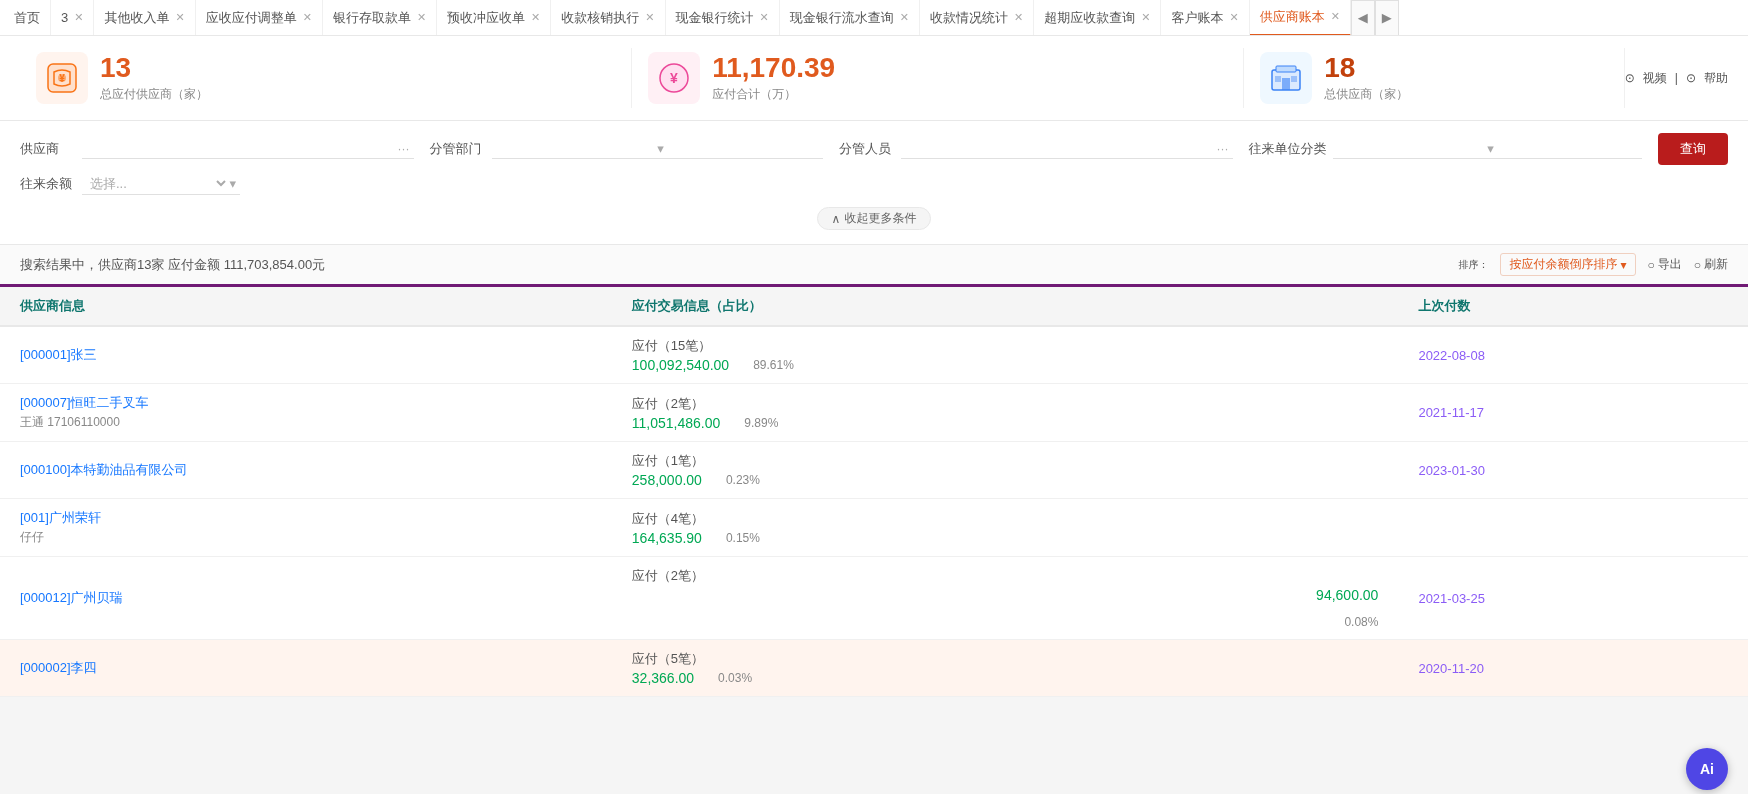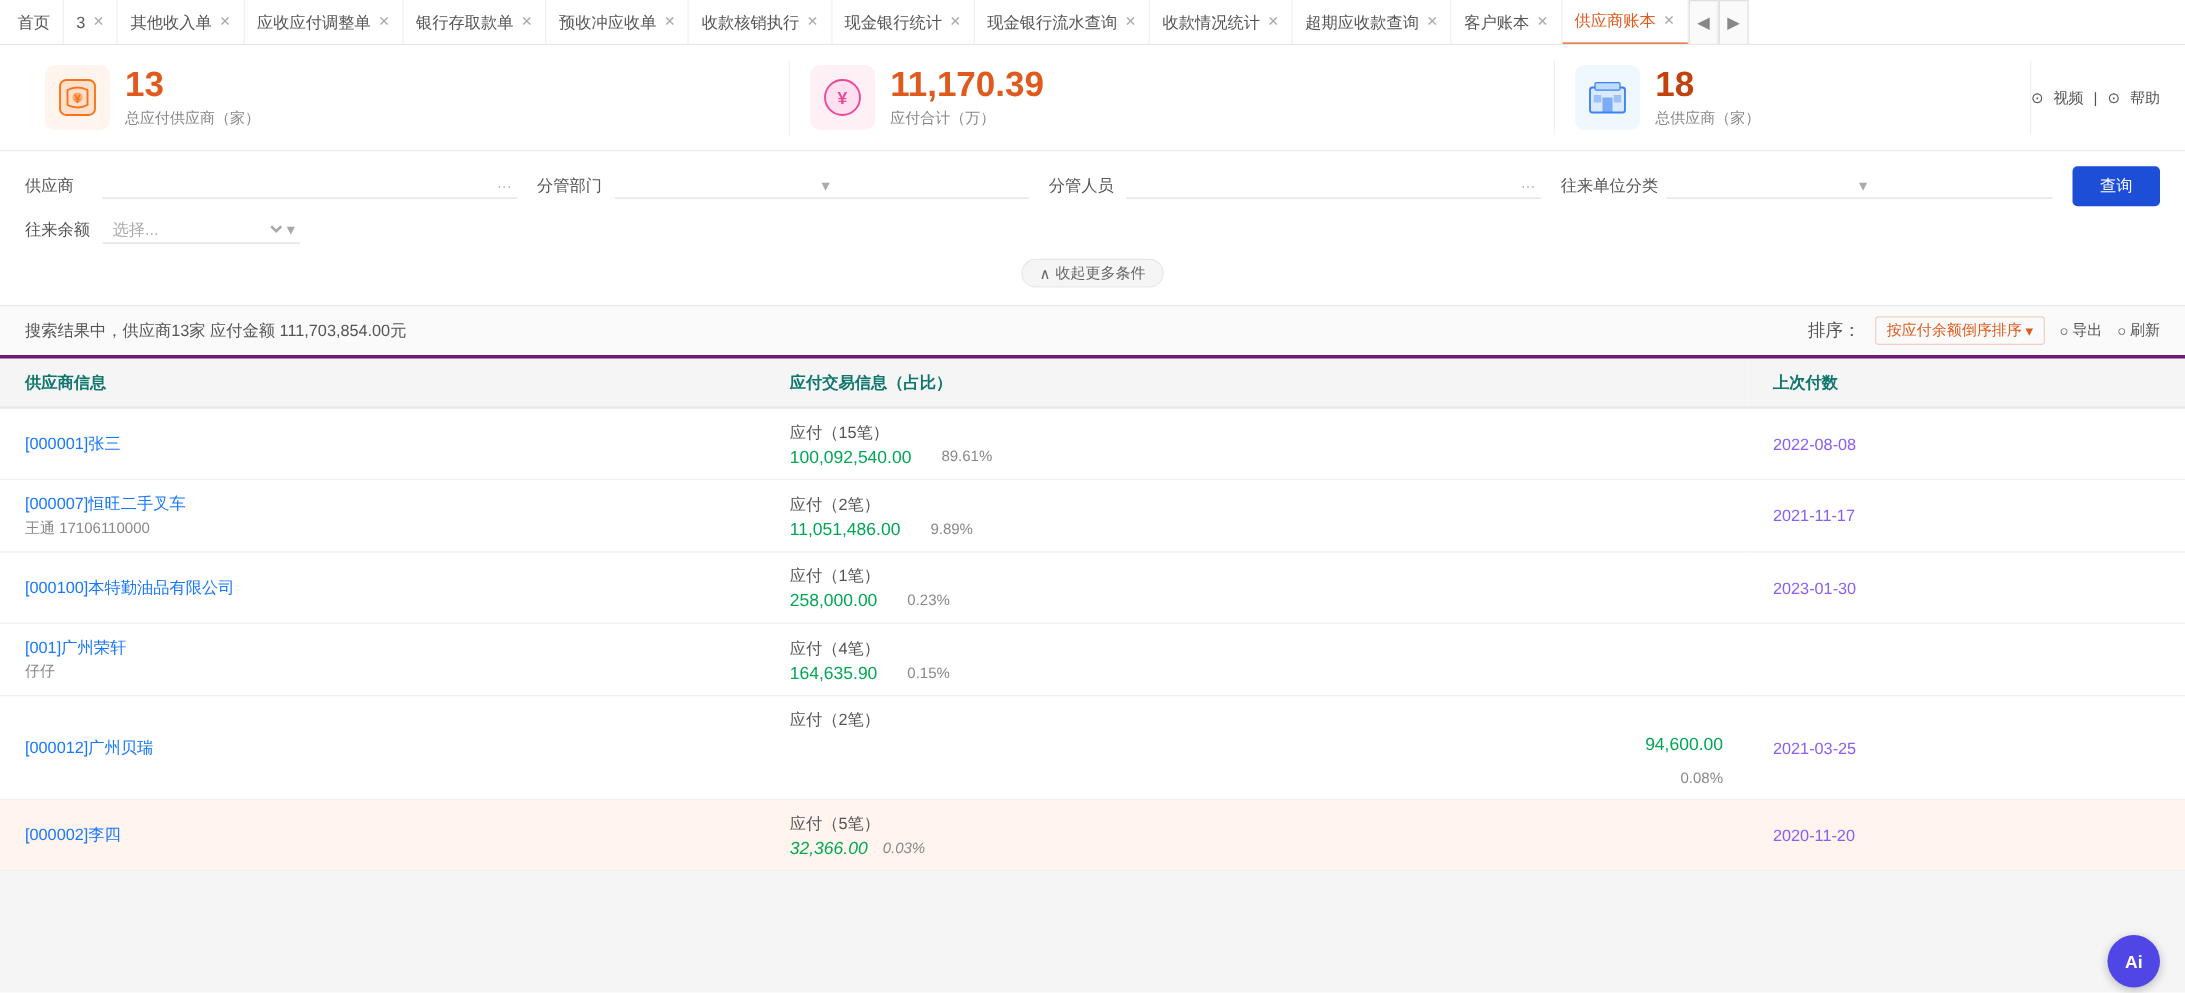--- a/index.html
+++ b/index.html
@@ -108,21 +108,21 @@
       font-size: 13px;
       color: #333;
       background: transparent;
     }
     .filter-icon { color: #aaa; font-size: 12px; cursor: pointer; }
     .filter-dropdown { display: flex; align-items: center; border-bottom: 1px solid #e0e0e0; padding: 2px 4px; flex: 1; cursor: pointer; }
     .filter-dropdown span { flex: 1; color: #aaa; font-size: 13px; }
     .filter-select-wrap { flex: 1; display: flex; align-items: center; border-bottom: 1px solid #e0e0e0; padding: 2px 4px; }
     .filter-select-wrap select { flex: 1; border: none; outline: none; font-size: 13px; background: transparent; color: #aaa; }
     .btn-query {
-      background: #1d4ed8;
+      background: #b91c1c;
       color: #fff;
       border: none;
       padding: 7px 22px;
       border-radius: 4px;
       font-size: 13px;
       cursor: pointer;
       white-space: nowrap;
     }
     .collapse-btn {
       display: flex;
@@ -148,21 +148,21 @@
       display: flex;
       align-items: center;
       padding: 8px 20px;
       background: #fafafa;
       border-bottom: 3px solid #701a75;
       font-size: 13px;
       color: #555;
     }
     .result-bar .result-text { flex: 1; }
     .result-bar .sort-area { display: flex; align-items: center; gap: 12px; color: #555; }
-    .sort-label { font-size: 14px; }
+    .sort-label { font-size: 10px; }
     .sort-btn { display: flex; align-items: center; gap: 3px; font-size: 12px; color: #e05a1e; cursor: pointer; border: 1px solid #f0d0c0; padding: 2px 8px; border-radius: 3px; }
     .action-btn { display: flex; align-items: center; gap: 3px; font-size: 12px; color: #555; cursor: pointer; }
 
     
     .table-wrap {
       background: #fff;
       margin: 0;
       overflow-x: auto;
     }
     .data-table {
@@ -448,21 +448,21 @@
               <span class="amount-green">94,600.00</span>
               <span class="pct-text">0.08%</span>
             </div>
           </td>
           <td><span class="last-pay-date">2021-03-25</span></td>
         </tr>
         <tr class="highlighted">
           <td><a class="supplier-link">[000002]李四</a></td>
           <td>
             <div class="tx-label">应付（5笔）</div>
-            <div style="display: flex; align-items: center;  font-style: italic;">
+            <div style="display: flex; align-items: center; gap: 12px;">
               <span class="amount-green">32,366.00</span>
               <span class="pct-text">0.03%</span>
             </div>
           </td>
           <td><span class="last-pay-date">2020-11-20</span></td>
         </tr>
       </tbody>
   </table>
 </div>
 

